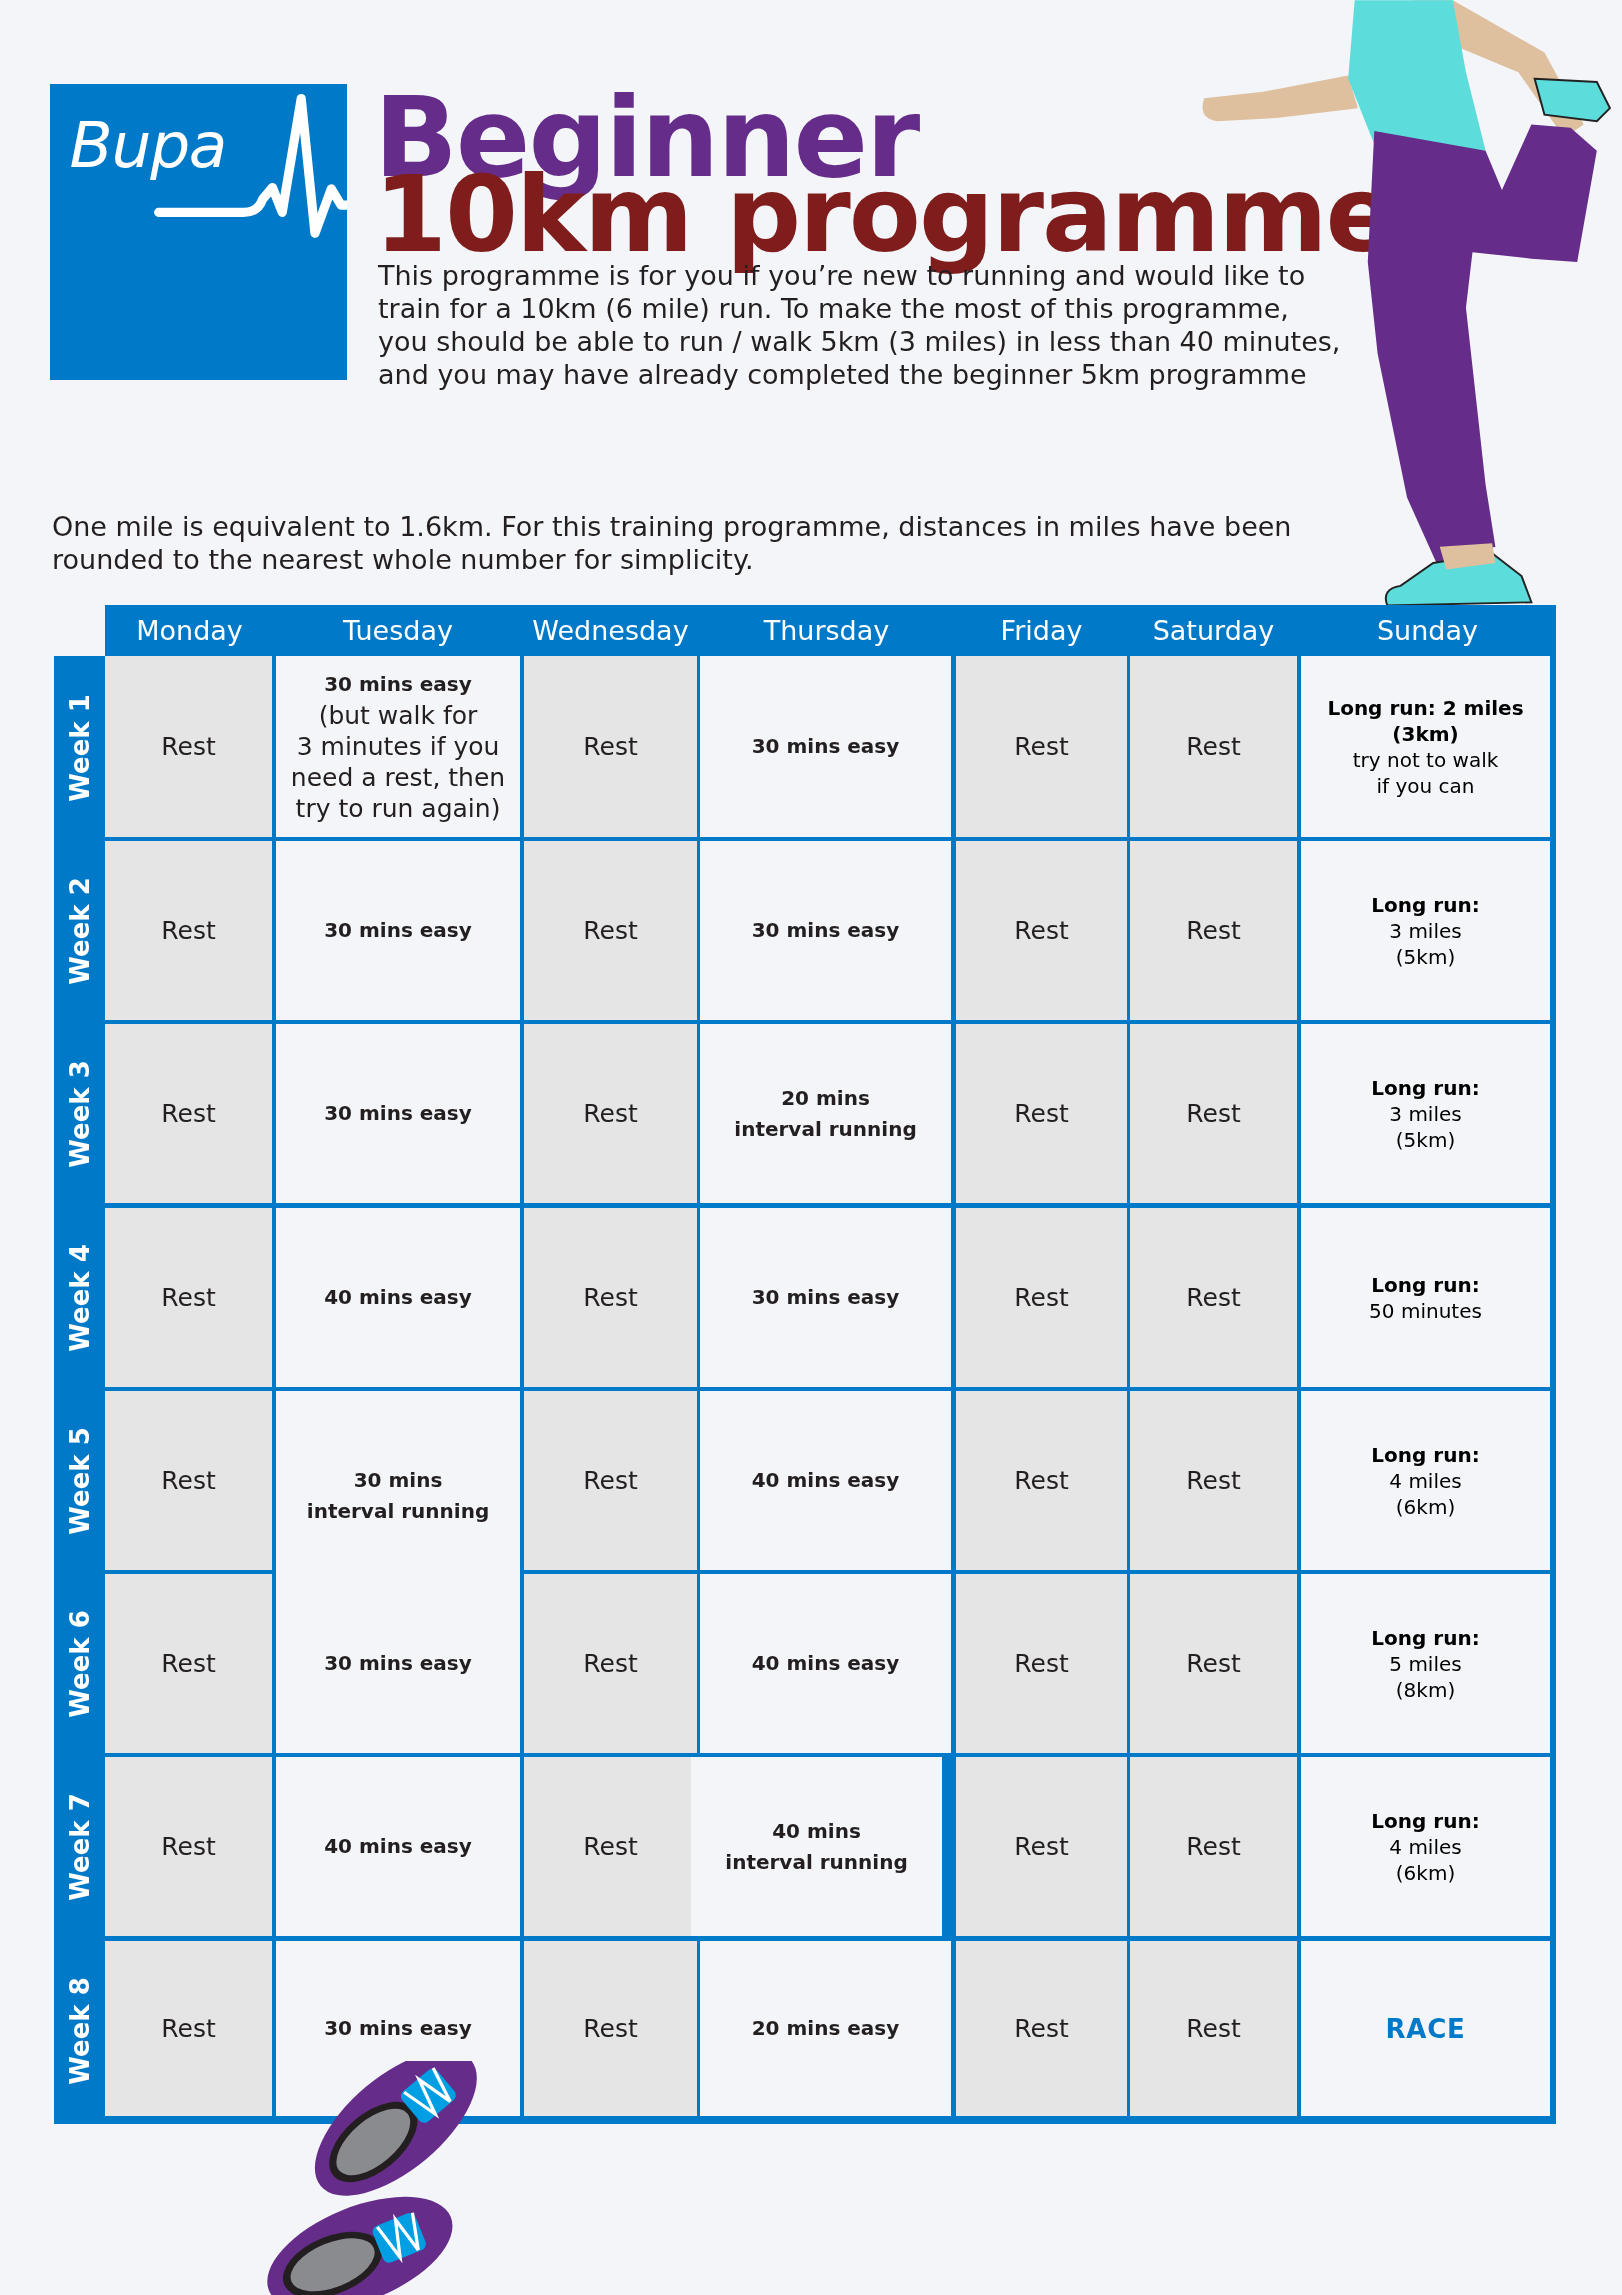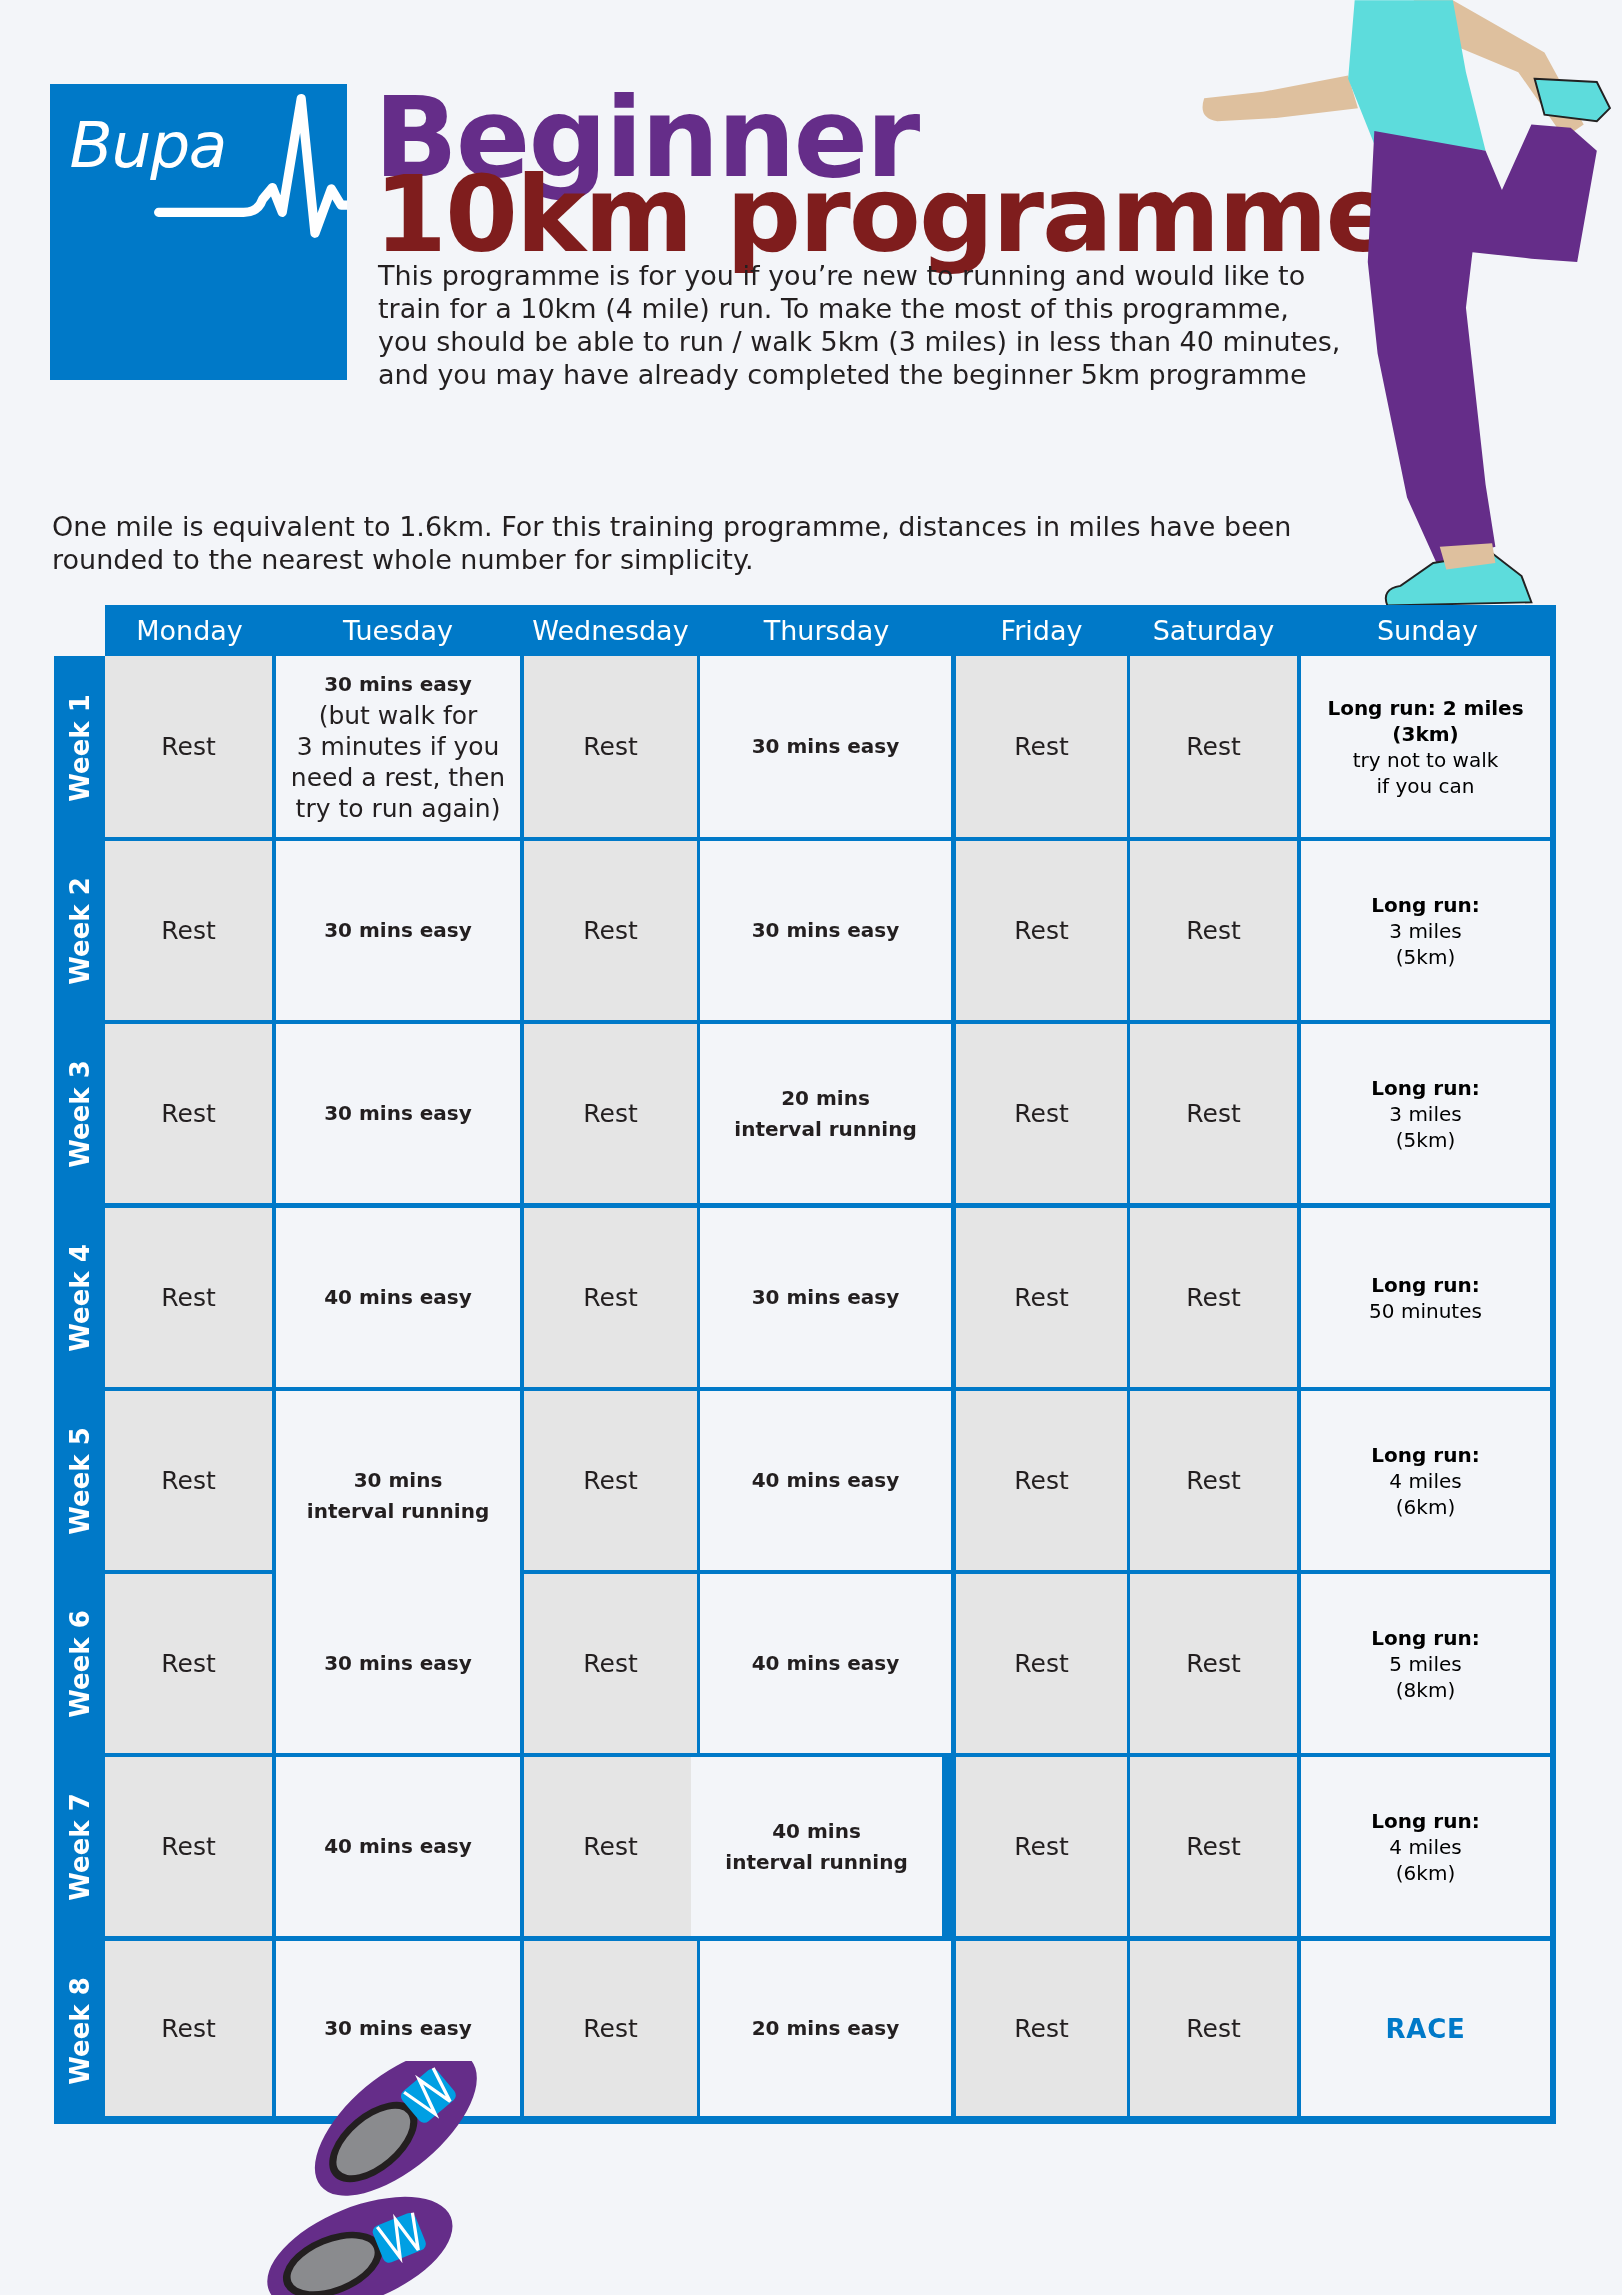--- a/index.html
+++ b/index.html
@@ -84,21 +84,21 @@
   <svg width="297" height="296" viewBox="0 0 454 452">
     <path d="M166 196 L296 196 Q318 196 325 176 L340 158 L355 196 L384 22 L405 228 L430 160 L445 185 L454 185" fill="none" stroke="#fff" stroke-width="14" stroke-linecap="round" stroke-linejoin="round"></path>
   </svg>
 </div>
 
 <div class="title1">Beginner</div>
 <div class="title2">10km programme</div>
 
 <div class="intro">
   <div>This programme is for you if you’re new to running and would like to</div>
-  <div>train for a 10km (4 mile) run. To make the most of this programme,</div>
+  <div>train for a 10km (6 mile) run. To make the most of this programme,</div>
   <div>you should be able to run / walk 5km (3 miles) in less than 40 minutes,</div>
   <div>and you may have already completed the beginner 5km programme</div>
 </div>
 
 <div class="note">
   <div>One mile is equivalent to 1.6km. For this training programme, distances in miles have been</div>
   <div>rounded to the nearest whole number for simplicity.</div>
 </div>
 
 <svg class="runner" viewBox="0 0 680 930">

